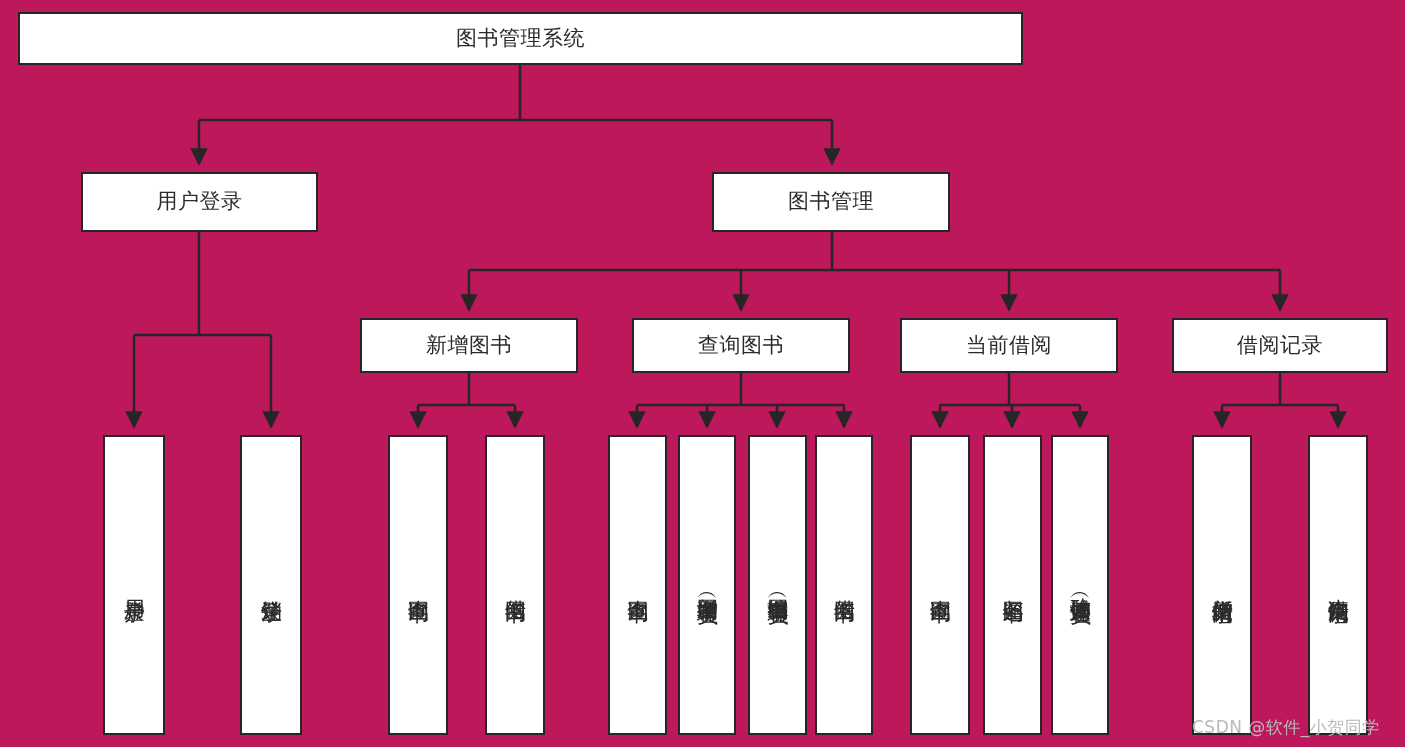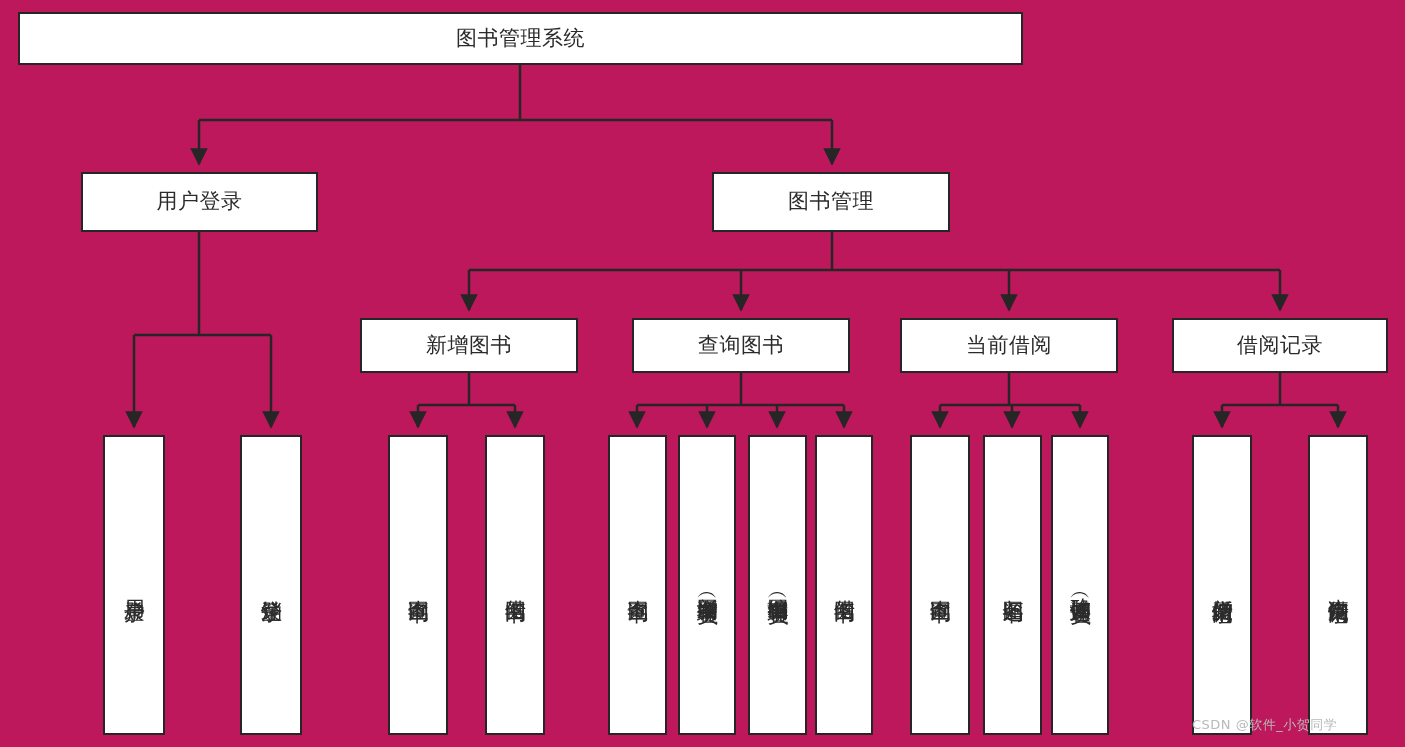--- a/index.html
+++ b/index.html
@@ -45,21 +45,21 @@
     color: #2b2b2b;
     writing-mode: vertical-rl;
     text-orientation: upright;
     line-height: 1.28;
     letter-spacing: 1px;
     white-space: nowrap;
     max-height: 100%;
   }
   .watermark {
     position: absolute;
-    font-size: 13px;
+    font-size: 17px;
     color: #b9b9b9;
     white-space: nowrap;
     letter-spacing: 0.5px;
   }
 </style>
 </head>
 <body>
 
 <div id="canvas">
 

